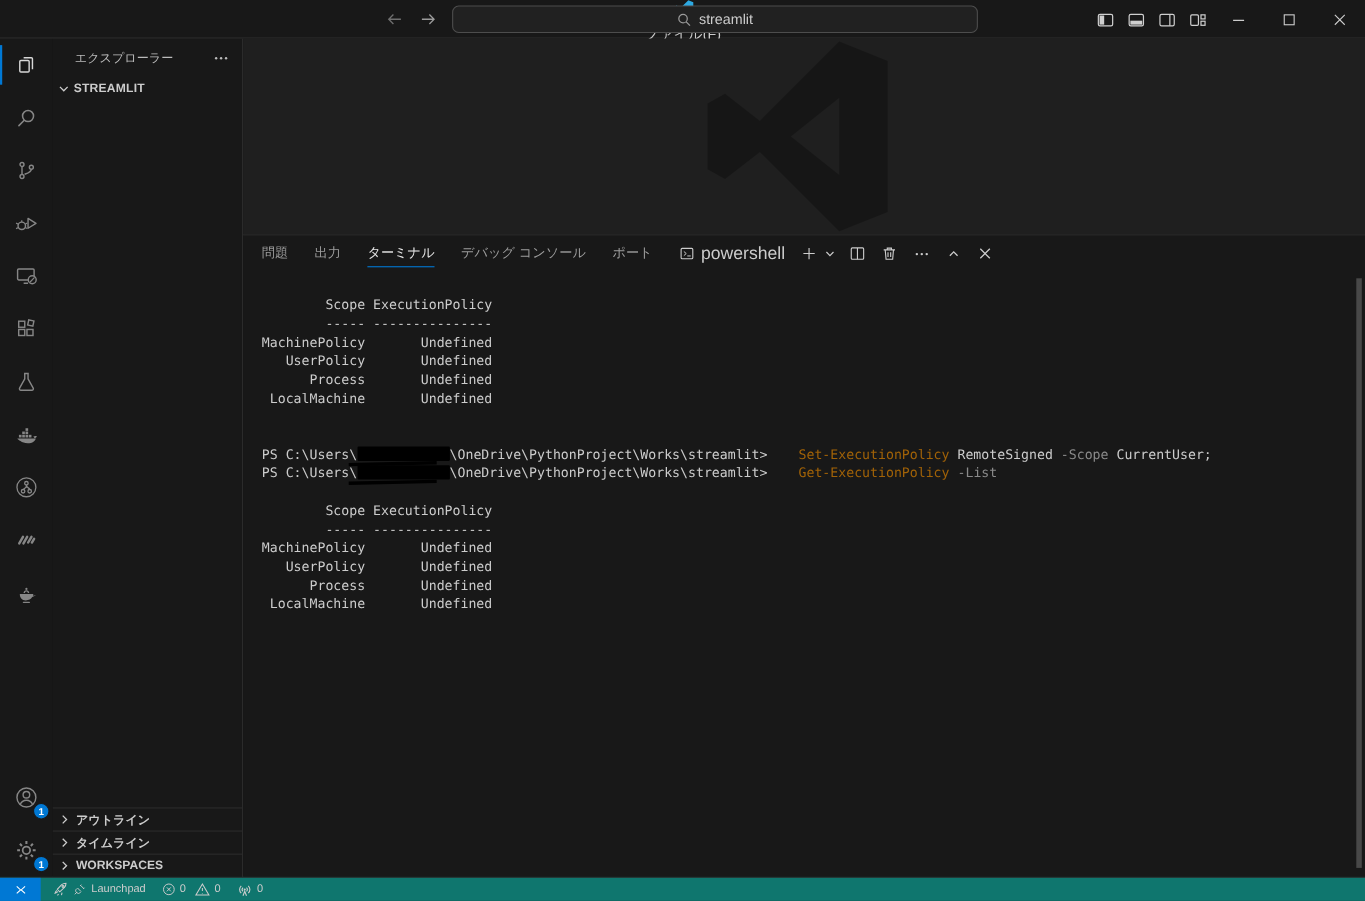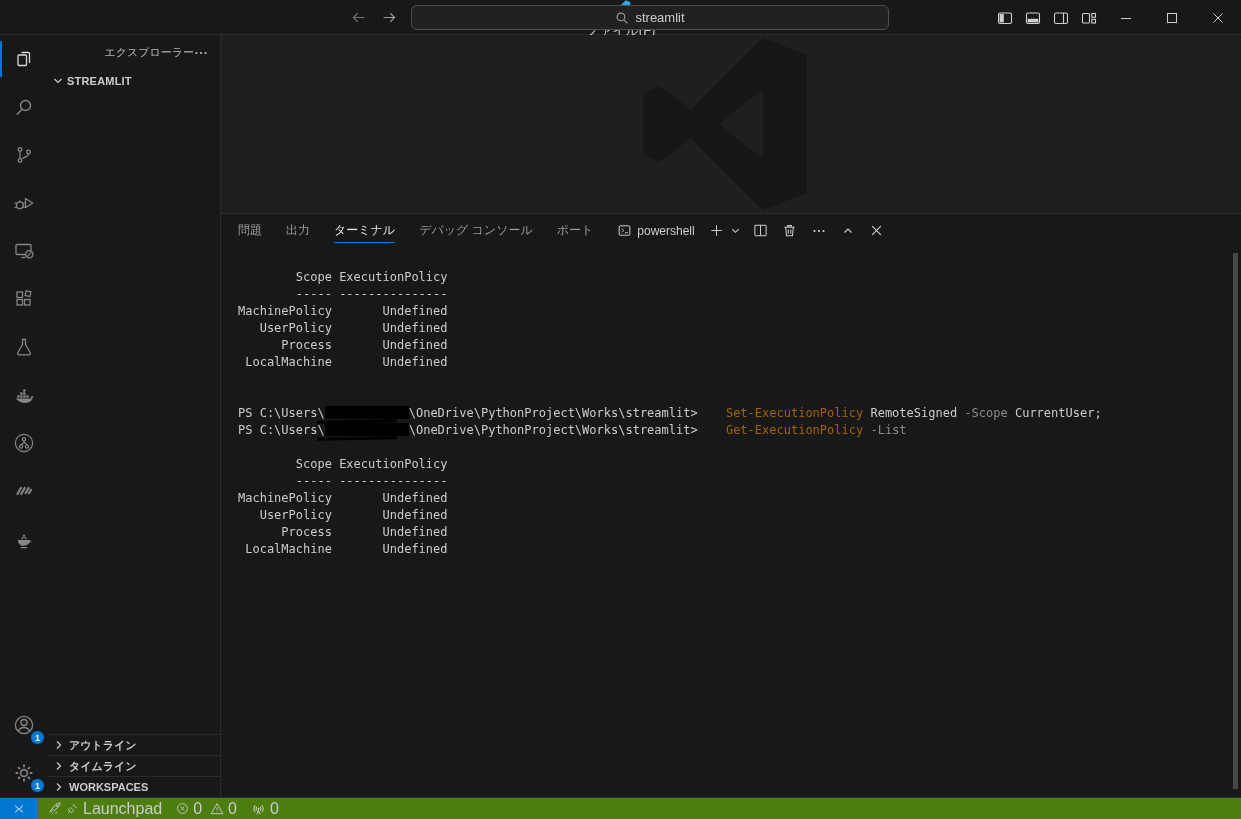--- a/index.html
+++ b/index.html
@@ -29,21 +29,21 @@
   .activitybar { width:48px; background:#181818; display:flex; flex-direction:column; }
   .ab-item { position:relative; height:48px; display:flex; align-items:center; justify-content:center; }
   .ab-item.active::before { content:""; position:absolute; left:0; top:6px; bottom:6px; width:2px; background:#0078d4; }
   .ab-spacer { flex:1; }
   .badge { position:absolute; right:3px; bottom:4px; width:15px; height:15px; border-radius:50%;
            background:#0078d4; color:#fff; font-size:9px; display:flex; align-items:center;
            justify-content:center; font-weight:bold; border:1px solid #181818; }
 
   
   .sidebar { width:172px; background:#181818; display:flex; flex-direction:column; }
-  .sb-header { height:35px; display:flex; align-items:center; justify-content:flex-end;
+  .sb-header { height:35px; display:flex; align-items:center; justify-content:space-between;
                padding:0 12px 0 20px; font-size:11px; color:#bbbbbb; }
   .sb-folder { height:22px; display:flex; align-items:center; gap:3px; padding-left:4px;
                font-size:11px; font-weight:bold; color:#cccccc; letter-spacing:.2px; }
   .sb-spacer { flex:1; }
   .sb-section { height:21px; display:flex; align-items:center; gap:4px; padding-left:5px;
                 font-size:11px; font-weight:bold; color:#cccccc; border-top:1px solid #2b2b2b; }
 
   
   .content { flex:1; display:flex; flex-direction:column; border-left:1px solid #2b2b2b; }
   .editor { height:178px; background:#1f1f1f; position:relative; overflow:hidden; }
@@ -52,41 +52,41 @@
   
   .panel { flex:1; background:#181818; border-top:1px solid #2b2b2b; display:flex;
            flex-direction:column; position:relative; }
   .panel-header { height:33px; display:flex; align-items:center; justify-content:flex-start;
                   padding:0 10px 0 17px; }
   .panel-tabs { display:flex; align-items:center; }
   .panel-tab { position:relative; margin-right:24px; font-size:12px; color:#9d9d9d; padding:6px 0; }
   .panel-tab.active { color:#e7e7e7; }
   .panel-tab.active::after { content:""; position:absolute; left:0; right:0; bottom:2px; height:1.5px; background:#0078d4; }
   .panel-actions { display:flex; align-items:center; gap:7px; }
-  .shell-item { display:flex; align-items:center; gap:5px; font-size:12px; color:#cccccc; margin-right:4px; }
+  .shell-item { display:flex; align-items:center; gap:5px; font-size:16px; color:#cccccc; margin-right:4px; }
   .pa-btn { width:22px; height:22px; display:flex; align-items:center; justify-content:center; border-radius:4px; }
   .pa-group { display:flex; align-items:center; }
 
   
   .terminal { flex:1; position:relative; padding:22px 0 0 17px;
               font-family:"DejaVu Sans Mono",monospace; font-size:12px; line-height:17px; color:#cccccc; }
   .term-line { white-space:pre; min-height:17px; position:relative; }
   .y { color:#a16207;margin-left:21px; } .g { color:#8a8a8a; }
   .redact { display:inline-block; width:84px; height:13px; background:#000;
             vertical-align:-2px; border-radius:1px; position:relative; }
   .redact::after { content:""; position:absolute; left:-8px; bottom:-4px; width:80px; height:3px;
                    background:#000; transform:rotate(-1.2deg); }
   .underlined::after { content:""; position:absolute; left:-5px; top:15px; width:216px; height:3.5px;
                        background:#e35f63; border-radius:2px; transform:rotate(-0.35deg); }
   .term-scrollbar { position:absolute; right:3px; top:6px; bottom:8px; width:5px;
                     background:rgba(130,130,130,0.45); }
 
   
-  .statusbar { height:22px; background:#4d7c0f; border-top:1px solid #2b2b2b;
-               display:flex; align-items:center; font-size:16px; color:#cccccc; }
+  .statusbar { height:22px; background:#0f766e; border-top:1px solid #2b2b2b;
+               display:flex; align-items:center; font-size:10px; color:#cccccc; }
   .sb-remote { width:37px; height:100%; background:#0078d4; display:flex;
                align-items:center; justify-content:center; }
   .status-item { height:100%; display:flex; align-items:center; gap:4px; padding:0 7px; }
   .status-item.first { margin-left:4px; }
   svg { display:block; }
 </style>
 </head>
 <body>
 
 <div class="window">

